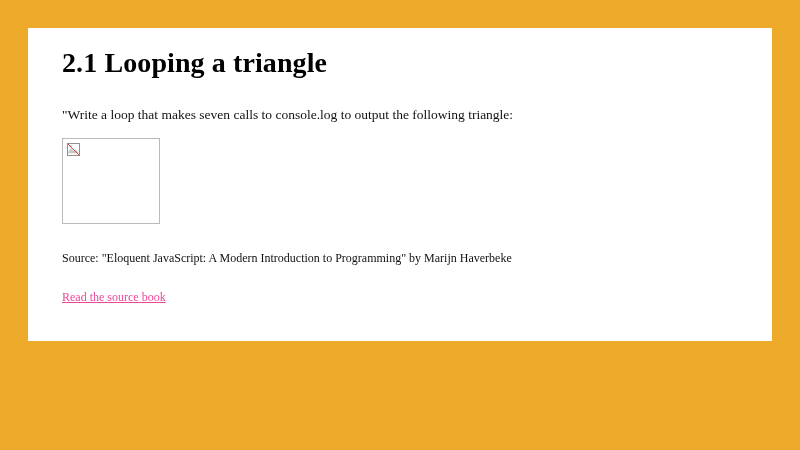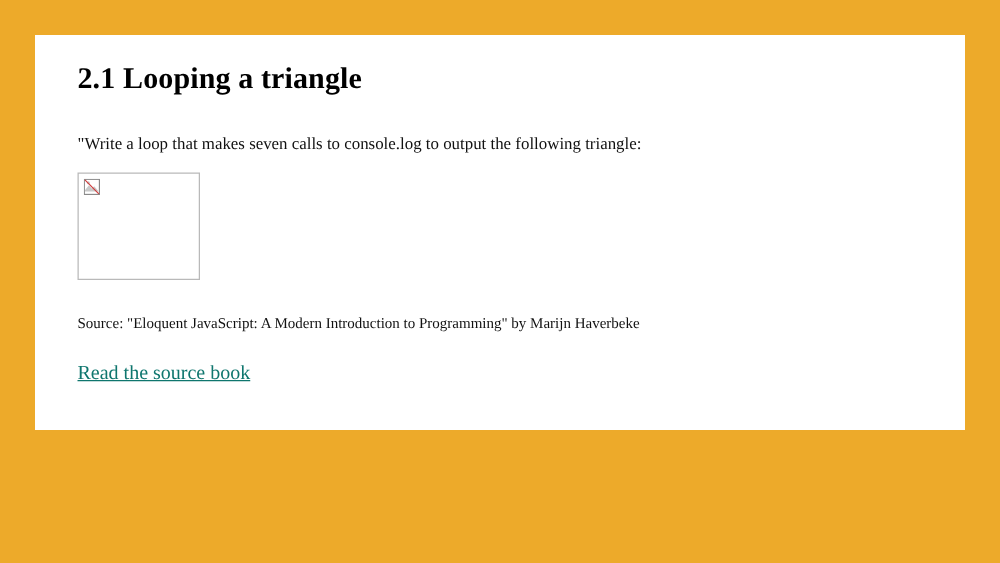--- a/index.html
+++ b/index.html
@@ -17,21 +17,21 @@
     position: absolute;
     left: 28px;
     top: 28px;
     width: 744px;
     background: #ffffff;
     box-sizing: border-box;
     padding: 18px 18px 20px 18px;
   }
   .page-title {
     font-family: "Liberation Serif", serif;
-    font-size: 24px;
+    font-size: 28px;
     font-weight: bold;
     color: #000000;
     margin: 0 0 0 0;
     padding: 2px 0 0 16px;
     line-height: 30px;
     letter-spacing: 0.1px;
   }
   .intro-text {
     font-size: 13.5px;
     color: #111111;
@@ -61,22 +61,22 @@
     max-width: 700px;
   }
   .source-text {
     font-size: 12px;
     color: #111111;
     padding: 14px 16px 0 16px;
     line-height: 16px;
   }
   .source-link {
     display: inline-block;
-    font-size: 16px;
-    color: #0f766e;
+    font-size: 12px;
+    color: #ec4899;
     text-decoration: underline;
     margin: 12px 0 16px 16px;
     cursor: pointer;
   }
 </style>
 </head>
 <body>
 
 <div class="page-card">
 

